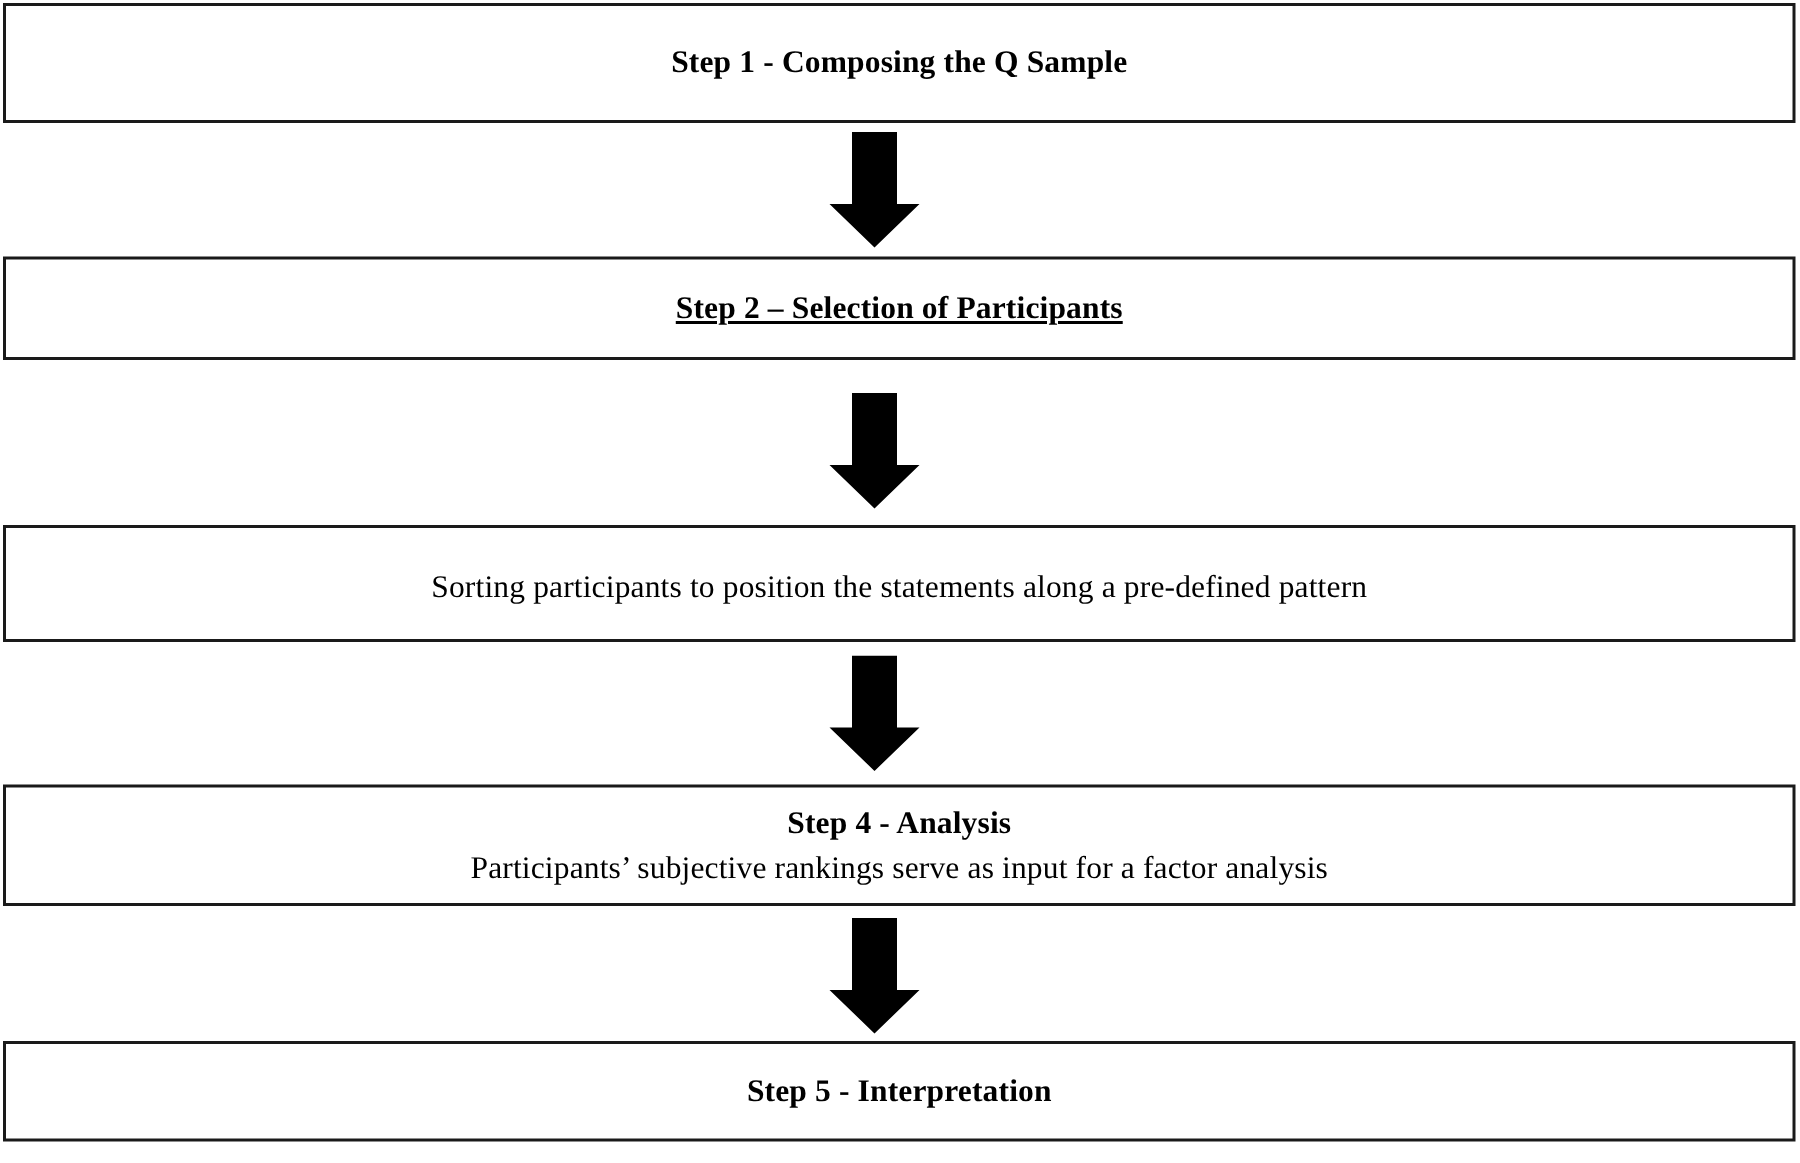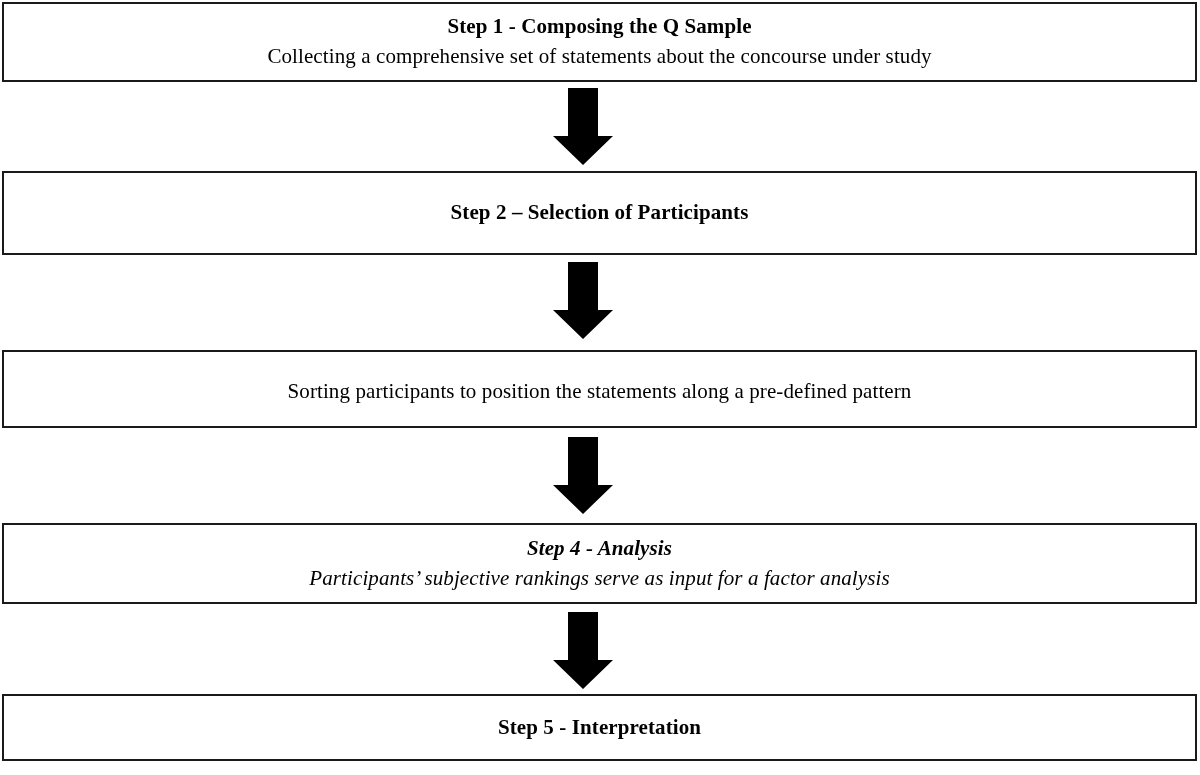--- a/index.html
+++ b/index.html
@@ -49,23 +49,23 @@
     font-size: 21px;
     line-height: 1.12;
     text-align: center;
     white-space: nowrap;
     margin-top: 6px;
     letter-spacing: 0.1px;
   }
 
   
   .box-1 { top: 2px;   height: 80px; }
-  .box-2 { top: 171px; height: 84px; }
+  .box-2 { top: 171px; height: 69px; text-decoration: underline; }
   .box-3 { top: 350px; height: 78px; }
-  .box-4 { top: 523px; height: 81px; font-style: italic; }
+  .box-4 { top: 523px; height: 81px; }
   .box-5 { top: 694px; height: 67px; }
 
   .arrow {
     position: absolute;
     width: 62px;
     height: 78px;
     left: 552px;
   }
   .arrow svg { display: block; width: 100%; height: 100%; }
 
@@ -74,21 +74,20 @@
   .arrow-3 { top: 437px; }
   .arrow-4 { top: 612px; }
 </style>
 </head>
 <body>
 
 <div id="flow">
 
   <div class="step-box box-1">
     <div class="step-title">Step 1 - Composing the Q Sample</div>
-    <div class="step-desc">Collecting a comprehensive set of statements about the concourse under study</div>
   </div>
 
   <div class="arrow arrow-1">
     <svg viewBox="0 0 62 78" xmlns="http://www.w3.org/2000/svg">
       <polygon points="16,0 46,0 46,48 61,48 31,77 1,48 16,48" fill="#000000"></polygon>
     </svg>
   </div>
 
   <div class="step-box box-2">
     <div class="step-title">Step 2 – Selection of Participants</div>

